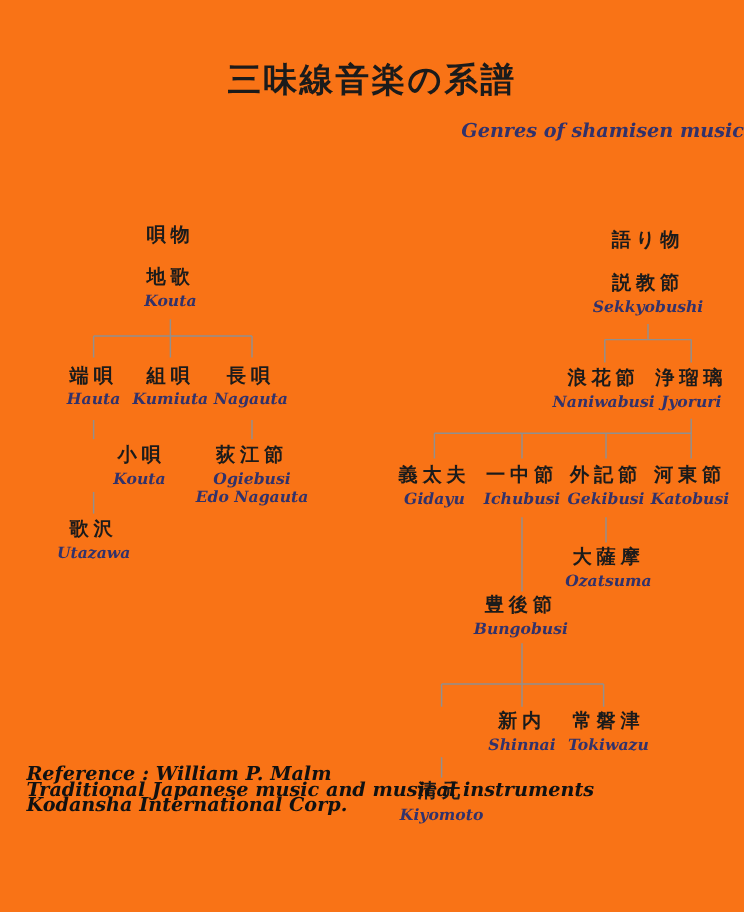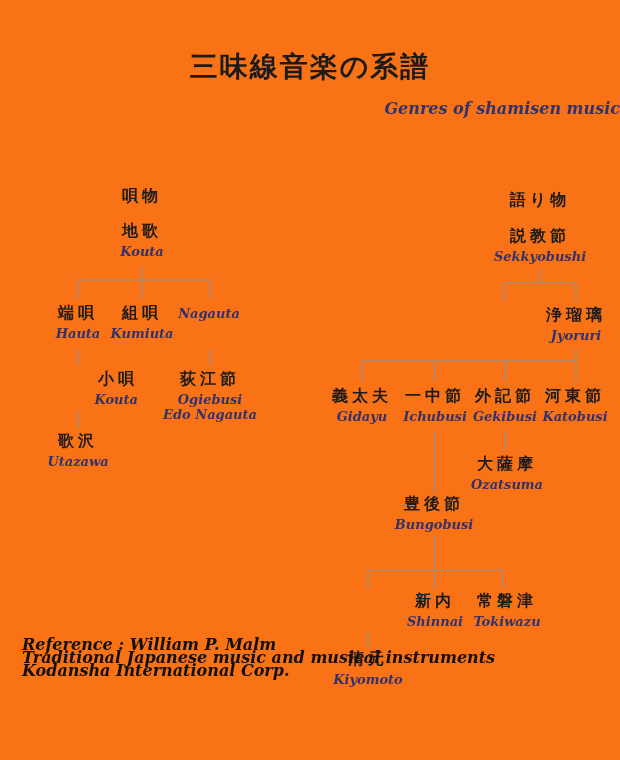--- a/index.html
+++ b/index.html
@@ -125,20 +125,21 @@
     <div class="kanji">端唄</div>
     <div class="romaji">Hauta</div>
   </div>
 
   <div class="node" style="left:82px; top:303px;">
     <div class="kanji">組唄</div>
     <div class="romaji">Kumiuta</div>
   </div>
 
   <div class="node" style="left:149px; top:303px;">
+    <div class="kanji">長唄</div>
     <div class="romaji">Nagauta</div>
   </div>
 
   <div class="node" style="left:18px; top:369px;text-align:right;">
     <div class="kanji">小唄</div>
     <div class="romaji">Kouta</div>
   </div>
 
   <div class="node" style="left:150px; top:369px;">
     <div class="kanji">荻江節</div>
@@ -149,20 +150,24 @@
   <div class="node" style="left:18px; top:431px;">
     <div class="kanji">歌沢</div>
     <div class="romaji">Utazawa</div>
   </div>
 
   <div class="node" style="left:480px; top:226px;">
     <div class="kanji">説教節</div>
     <div class="romaji">Sekkyobushi</div>
   </div>
 
+  <div class="node" style="left:443px; top:305px;">
+    <div class="kanji">浪花節</div>
+    <div class="romaji">Naniwabusi</div>
+  </div>
 
   <div class="node" style="left:516px; top:305px;">
     <div class="kanji">浄瑠璃</div>
     <div class="romaji">Jyoruri</div>
   </div>
 
   <div class="node" style="left:302px; top:386px;">
     <div class="kanji">義太夫</div>
     <div class="romaji">Gidayu</div>
   </div>

